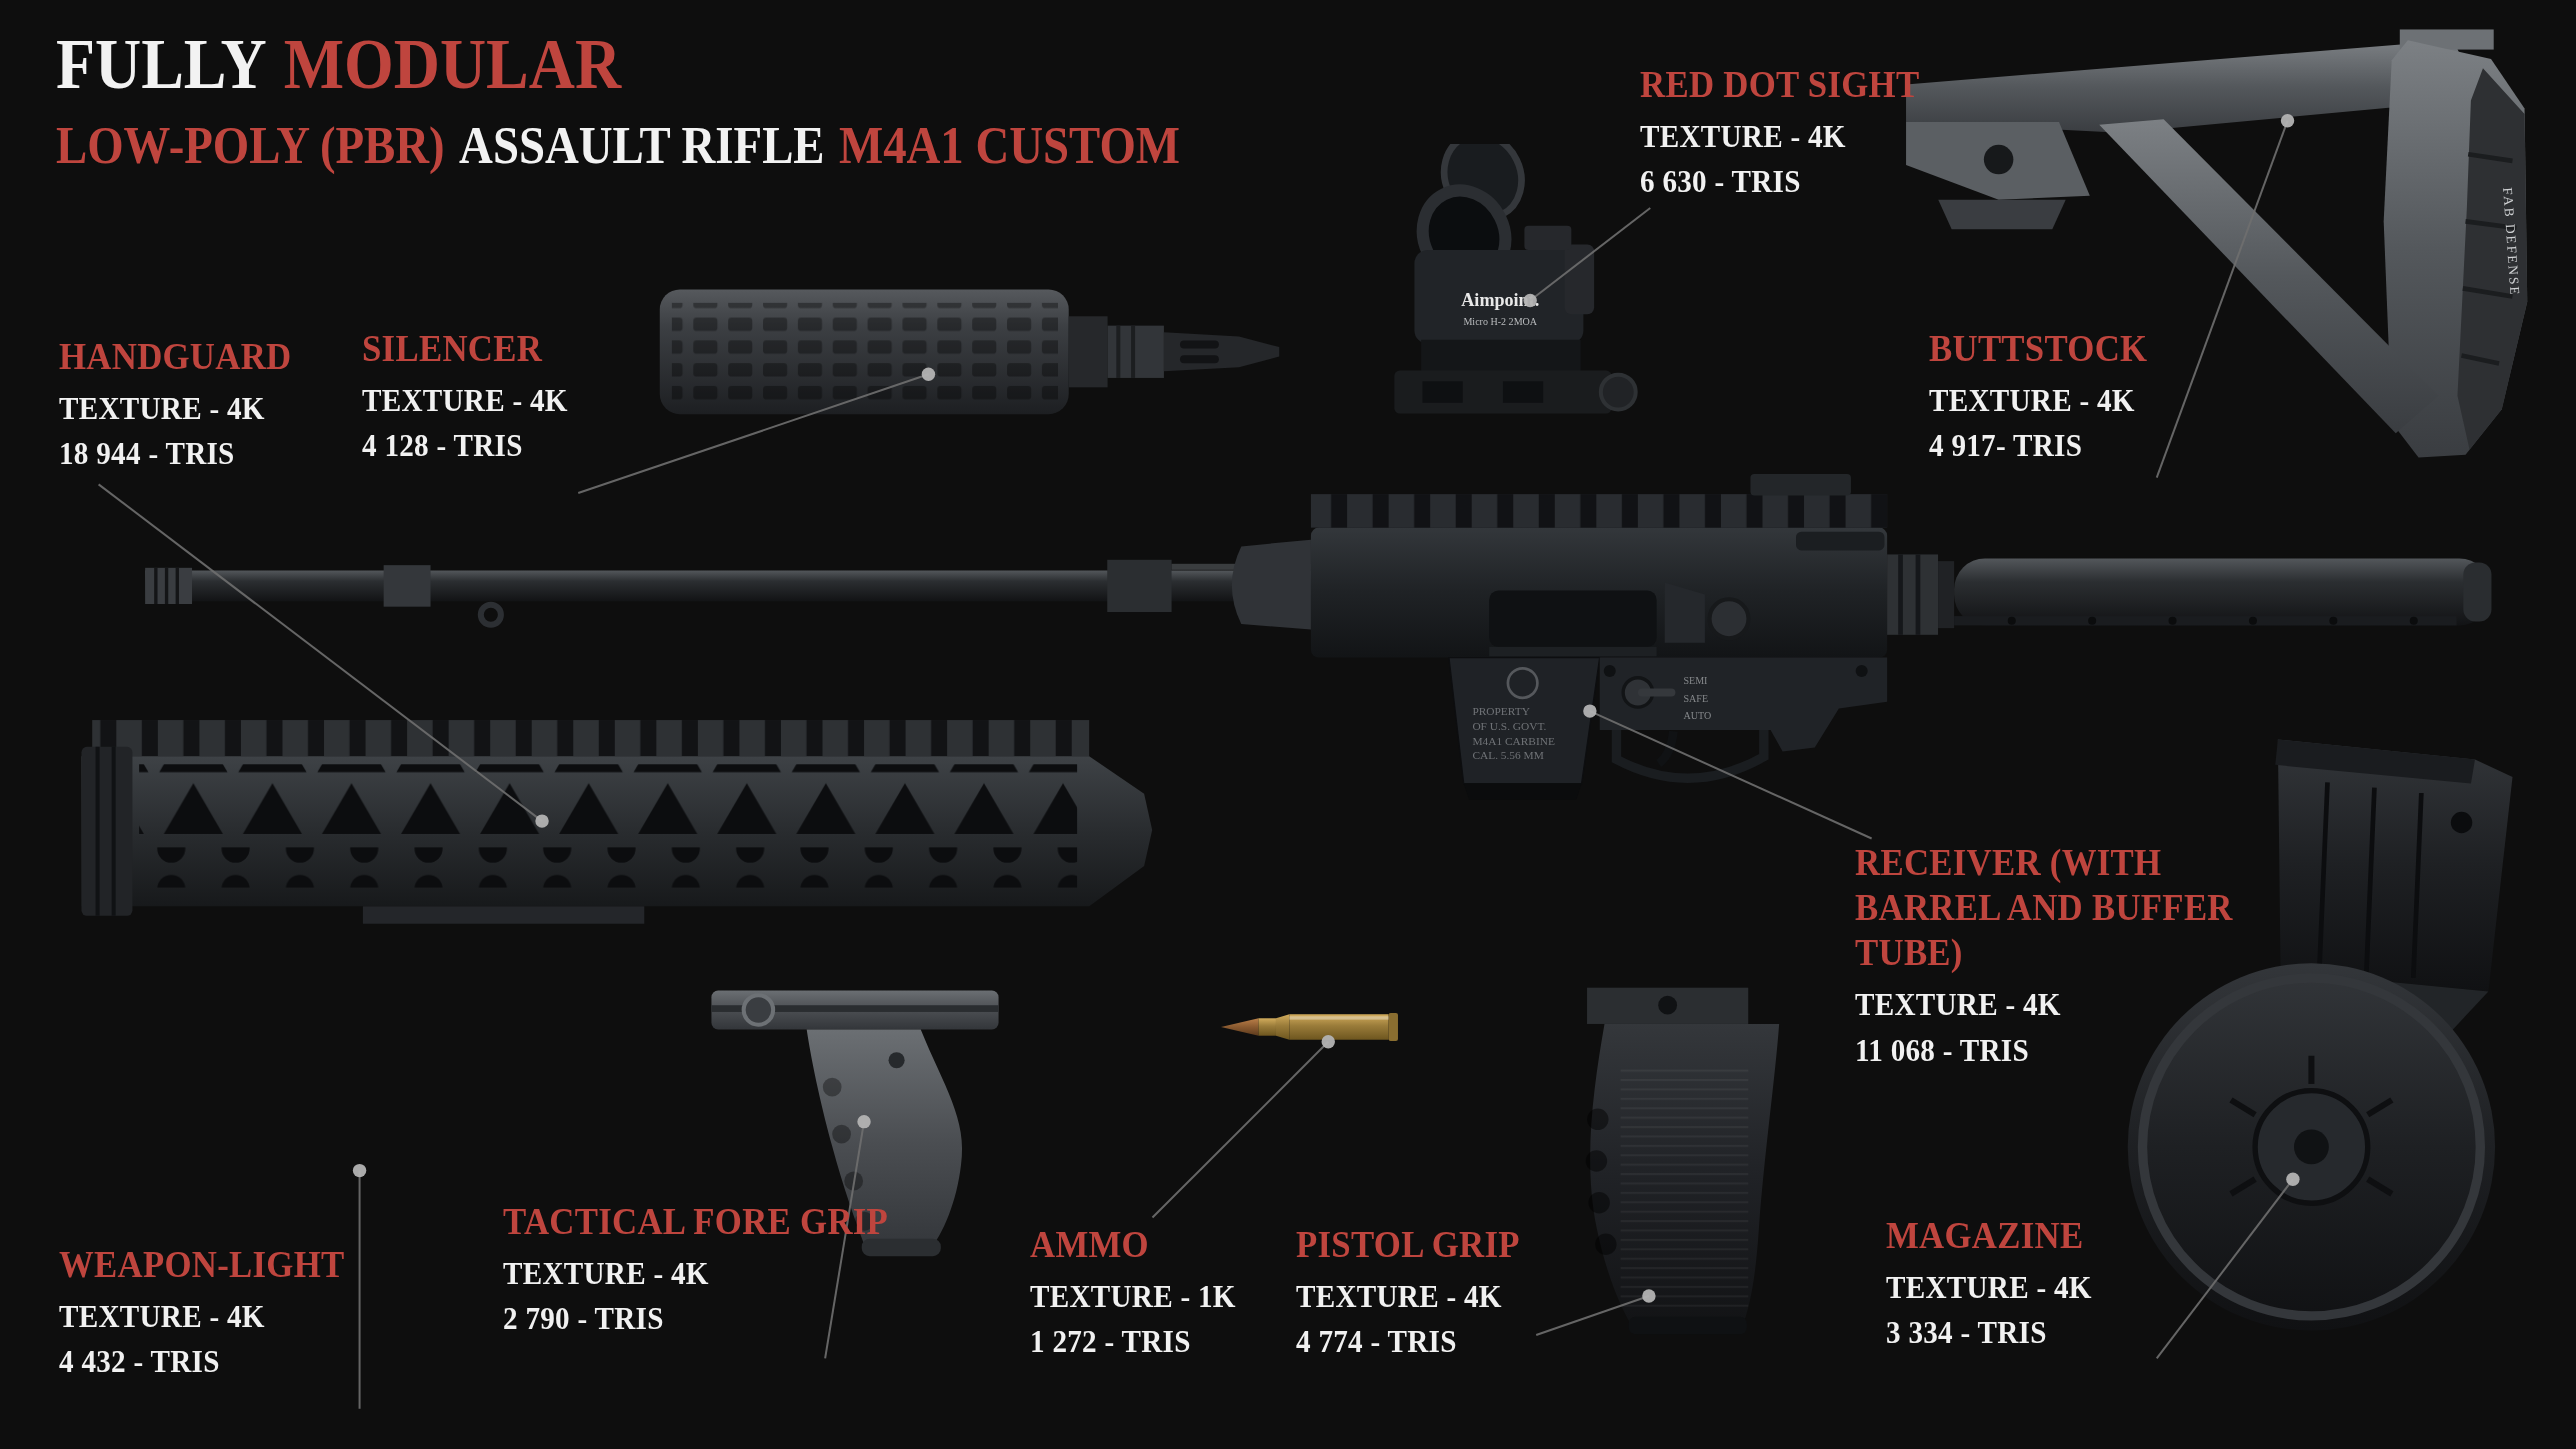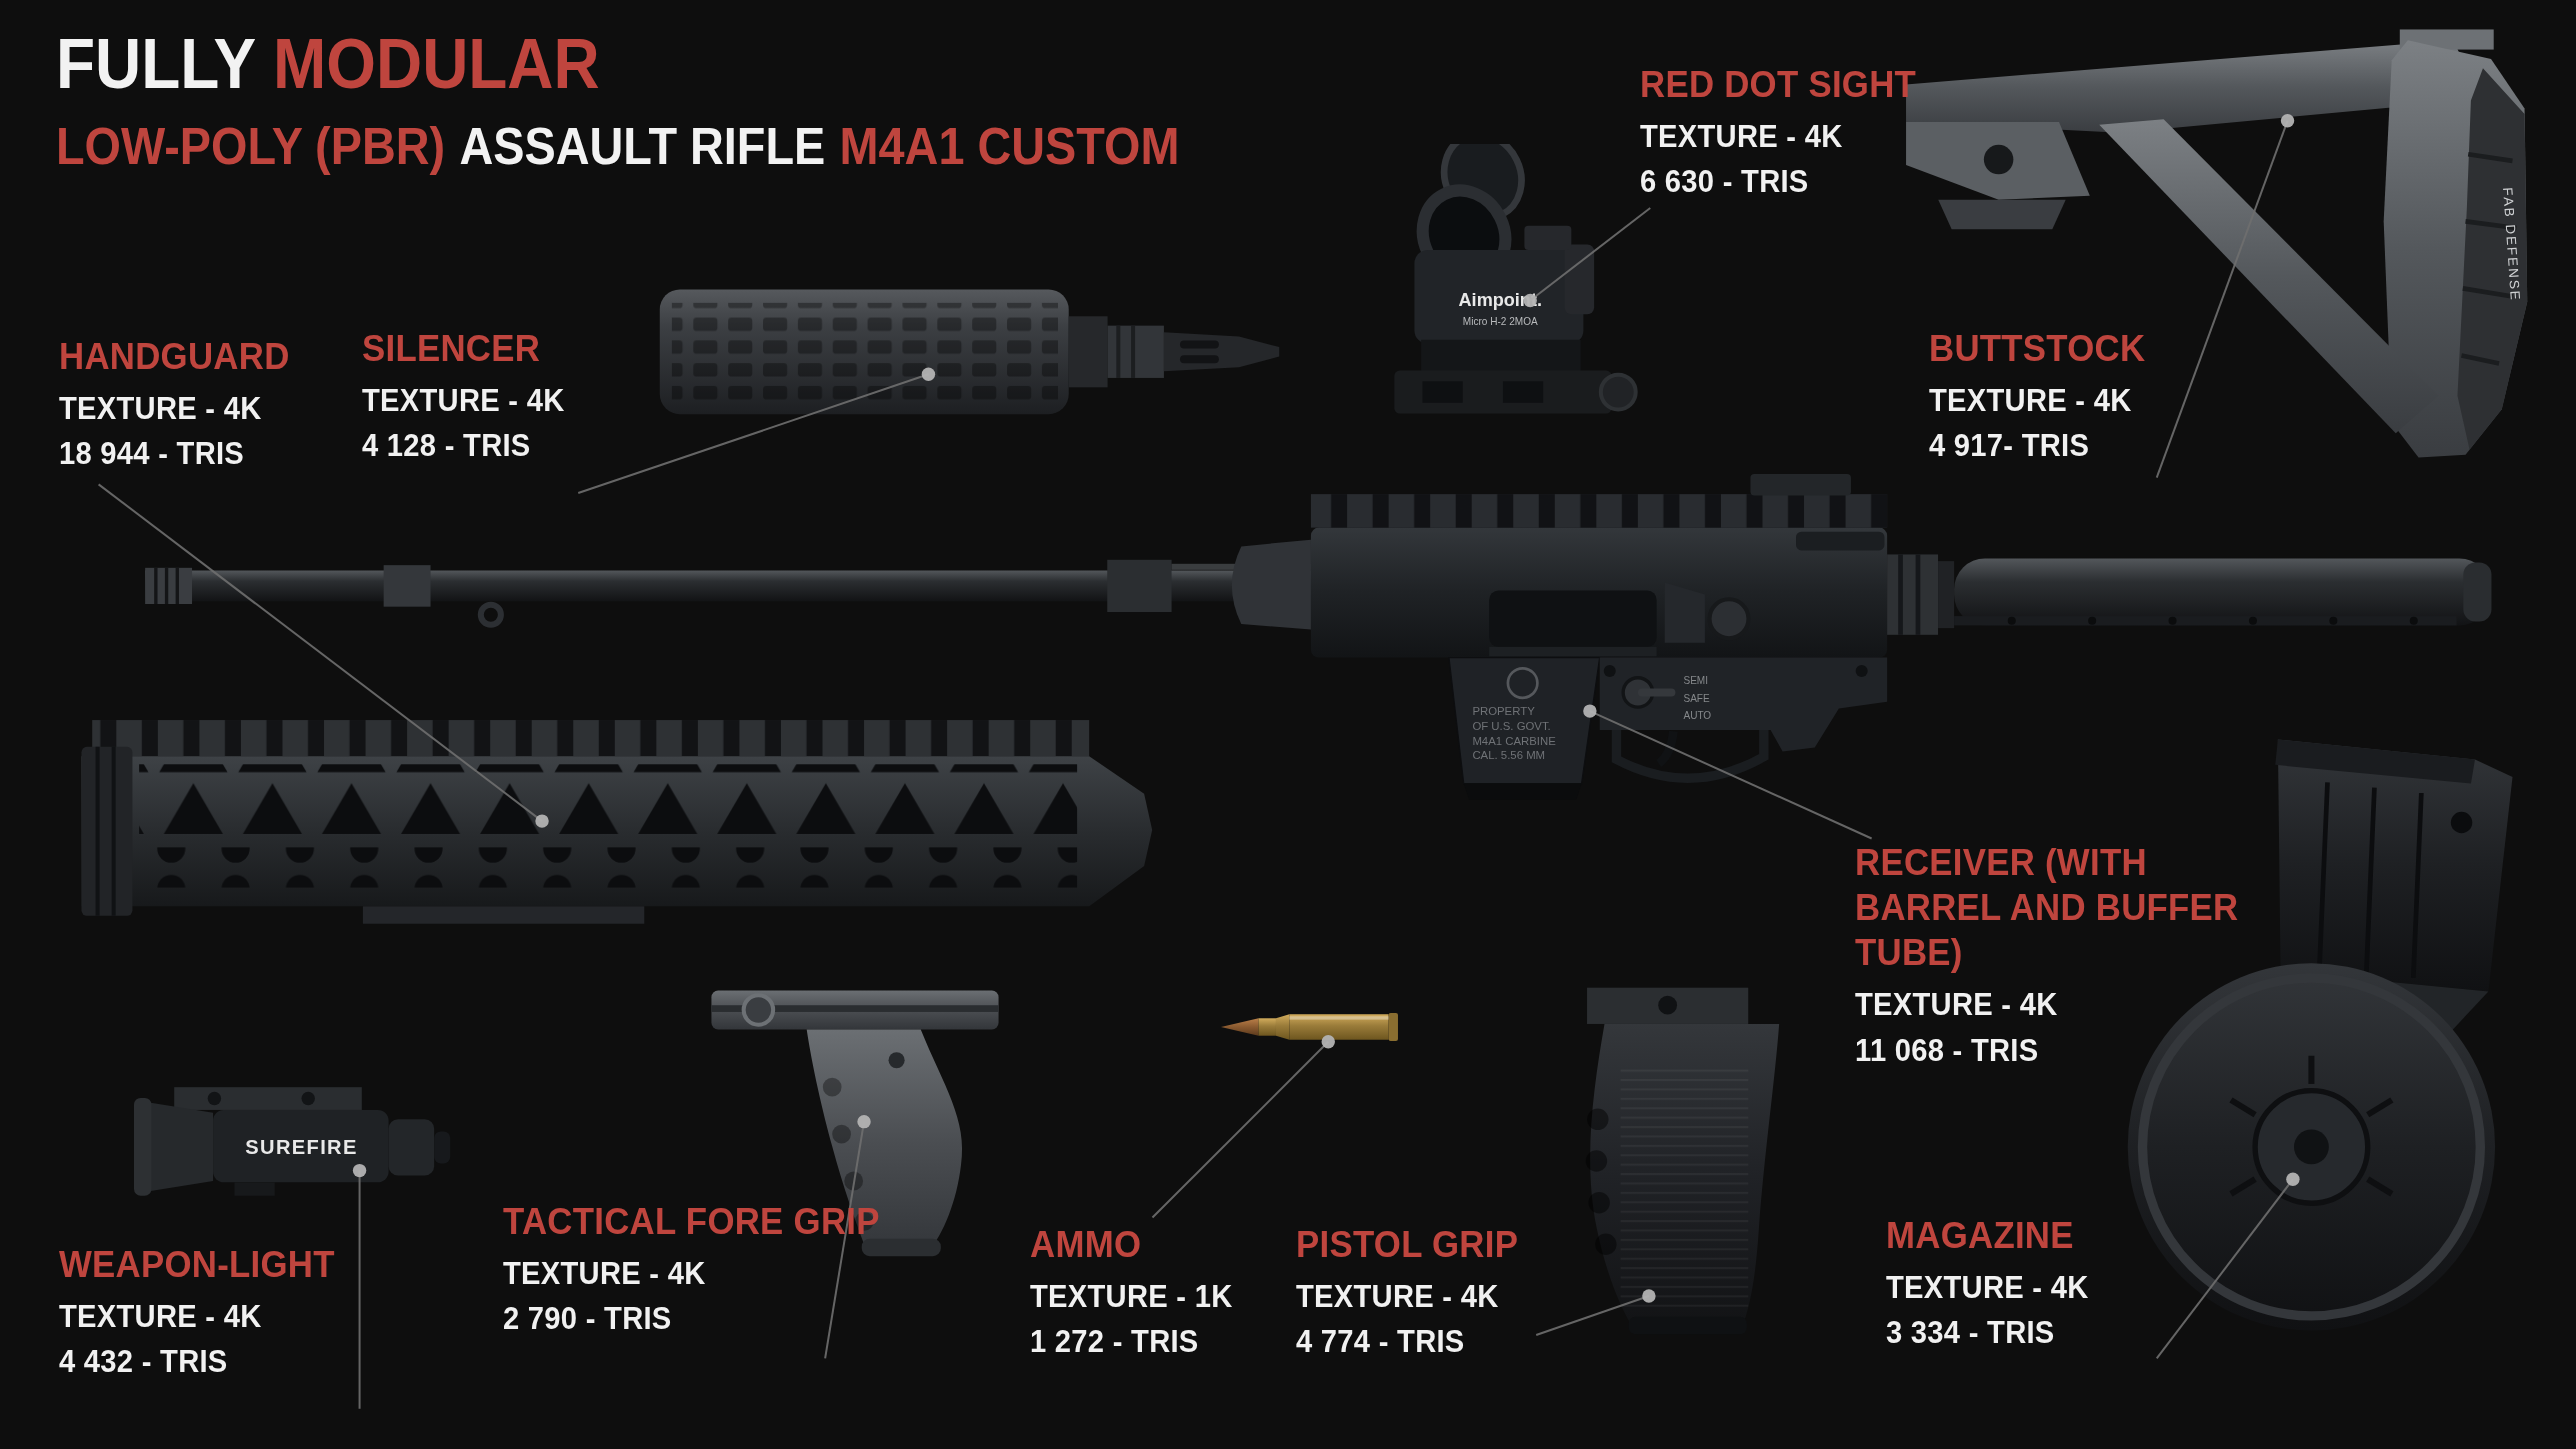--- a/index.html
+++ b/index.html
@@ -1,19 +1,19 @@
 <!DOCTYPE html>
 <html style="font-size:10.7px"><head>
 <meta charset="utf-8">
 <style>
   html,body{margin:0;padding:0;background:#000;}
   .canvas{
     position:relative;width:2576px;height:1449px;overflow:hidden;
     background:#0e0e0e;
-    font-family:Liberation Sans, sans-serif;
+    font-family:Liberation Serif, serif;
   }
   
   .hdr{position:absolute;left:56px;top:27px;z-index:7;transform:scaleX(.9);transform-origin:left top;}
   .hdr h1{margin:0;display:flex;gap:19px;font-size:71px;font-weight:800;letter-spacing:0;line-height:1.05;}
   .hdr h2{margin:17.4px 0 0 0;display:flex;gap:16px;font-size:52px;font-weight:800;letter-spacing:0;line-height:1.05;}
   .t-white{color:#f2f2f2;}
   .t-red{color:#bf453e;}
   
   .plabel{position:absolute;z-index:6;transform:scaleX(.94);transform-origin:left top;}
   .plabel .pname{font-size:37px;font-weight:700;color:#bf453e;letter-spacing:0.3px;line-height:1.22;}
@@ -213,34 +213,20 @@
       <path d="M10,72 L1514,72 L1596,128 L1608,182 L1596,236 L1514,296 L10,296 Z" fill="url(#g-hg)"></path>
       <rect x="96" y="84" width="1400" height="104" fill="url(#p-hgtri)"></rect>
       <rect x="96" y="208" width="1400" height="60" fill="url(#p-hghole)"></rect>
       <rect x="10" y="58" width="76" height="252" rx="8" fill="#222427"></rect>
       <line x1="34" y1="58" x2="34" y2="310" stroke="#101214" stroke-width="6"></line>
       <line x1="58" y1="58" x2="58" y2="310" stroke="#101214" stroke-width="6"></line>
       <rect x="430" y="296" width="420" height="26" fill="#24262a"></rect>
     </svg>
   </div>
 
-  <div class="fig" style="left:134px;top:1083px;">
-    <svg width="335" height="141" viewBox="0 0 500 210">
-      <rect x="60" y="6" width="280" height="34" fill="#2a2d30"></rect>
-      <circle cx="120" cy="23" r="10" fill="#121416"></circle>
-        <circle cx="260" cy="23" r="10" fill="#121416"></circle>
-      <rect x="118" y="40" width="262" height="108" rx="16" fill="#1f2225"></rect>
-      <polygon points="18,28 118,44 118,146 18,162" fill="#26292c"></polygon>
-      <rect x="0" y="22" width="26" height="146" rx="10" fill="#2d3033"></rect>
-      <rect x="380" y="54" width="68" height="84" rx="14" fill="#232629"></rect>
-      <rect x="448" y="72" width="24" height="48" rx="10" fill="#17191c"></rect>
-      <rect x="150" y="148" width="60" height="20" fill="#17191b"></rect>
-      <text x="250" y="106" font-size="30" font-weight="bold" letter-spacing="2" fill="#e9e9e9" text-anchor="middle">SUREFIRE</text>
-    </svg>
-  </div>
 
   <div class="fig" style="left:694px;top:985px;">
     <svg width="322" height="282" viewBox="0 0 480 420">
       <defs>
         <linearGradient id="g-fg" x1="0" y1="0" x2="0" y2="1">
           <stop offset="0" stop-color="#6b6f73"></stop>
             <stop offset="0.5" stop-color="#4b4e52"></stop>
             <stop offset="1" stop-color="#33363a"></stop>
         </linearGradient>
       </defs>

